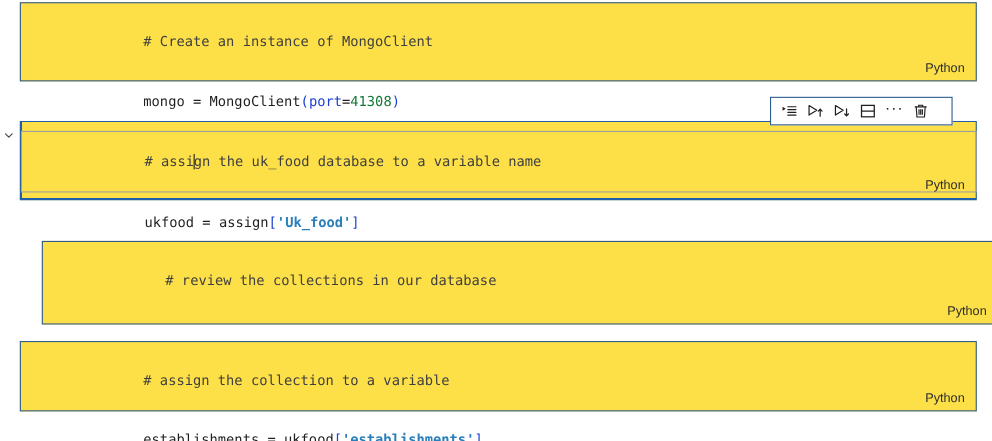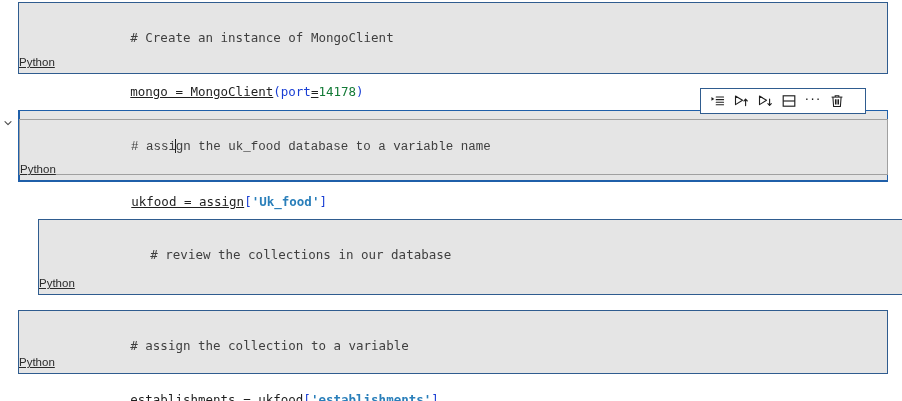--- a/index.html
+++ b/index.html
@@ -43,21 +43,21 @@
     color: #4a4a4a;
     line-height: 10px;
     font-size: 10px;
     text-align: center;
   }
   .chevron svg { display:block; }
 
   .cell-box {
     flex: 1 1 auto;
     margin-right: 14px;
-    background: #e5e5e5;
+    background: #fde047;
     border: 1px solid #2f5c8f;
     position: relative;
   }
   .cell-box.selected {
     border: 1px solid #1f5fa9;
     border-left-width: 2px;
     border-bottom-width: 2px;
   }
 
   .code-area {
@@ -72,47 +72,46 @@
     color: #1f1f1f;
     white-space: pre;
     padding-left: 36px;
     position: relative;
   }
 
   .code-line.active {
     border: 1px solid #a0a0a0;
     margin-left: -1px;
     margin-right: -1px;
-    font-family: Liberation Mono, monospace;
   }
 
   .caret {
     display: inline-block;
     width: 0;
     border-left: 1.4px solid #1f1f1f;
     height: 14px;
     vertical-align: -3px;
     margin: 0 -0.7px;
   }
 
   
   .tok-comment { color: #3f3f3f; }
-  .tok-plain   { color: #1f1f1f; text-decoration: underline; }
+  .tok-plain   { color: #1f1f1f; }
   .tok-blue    { color: #1a3fd4; margin-top: 14px; }
   .tok-green   { color: #137a36; }
   .tok-str     { color: #2a7fba; font-weight: bold; }
   .tok-brk     { color: #1a3fd4; }
 
   
   .lang-footer {
+    text-align: right;
     font-family: "Liberation Sans", sans-serif;
     font-size: 11.5px;
     color: #2b2b2b;
     padding: 0 10px 3px 0;
-    text-decoration: underline;
   }
 
   
   .cell-toolbar {
     position: absolute;
     display: flex;
     align-items: center;
     background: #ffffff;
     border: 1px solid #2f5c8f;
     height: 26px;
@@ -142,21 +141,21 @@
 <div id="notebook">
 
   <div class="cell-row" style="top:2px;">
     <div class="gutter"></div>
     <div class="cell-box" style="height:72px;">
       <div class="code-area">
         <div class="code-line">
           <span class="tok-comment"># Create an instance of MongoClient</span>
         </div>
         <div class="code-line">
-          <span class="tok-plain">mongo = MongoClient</span><span class="tok-brk">(</span><span class="tok-blue">port</span><span class="tok-plain">=</span><span class="tok-green">14178</span><span class="tok-brk">)</span>
+          <span class="tok-plain">mongo = MongoClient</span><span class="tok-brk">(</span><span class="tok-blue">port</span><span class="tok-plain">=</span><span class="tok-green">41308</span><span class="tok-brk">)</span>
         </div>
       </div>
       <div class="lang-footer" style="position:absolute;bottom:2px;right:0;left:0;">Python</div>
     </div>
   </div>
 
   <div class="cell-toolbar" style="left:700px; top:88px; width:166px;">
     <div class="tb-btn" title="Execute Above Cells">
       <svg width="15" height="15" viewBox="0 0 16 16" fill="none" stroke="#1f1f1f" stroke-width="1.1">
         <path d="M1.5 3.2 L4.6 5.2 L1.5 7.2 Z" fill="#1f1f1f" stroke="none"></path>

